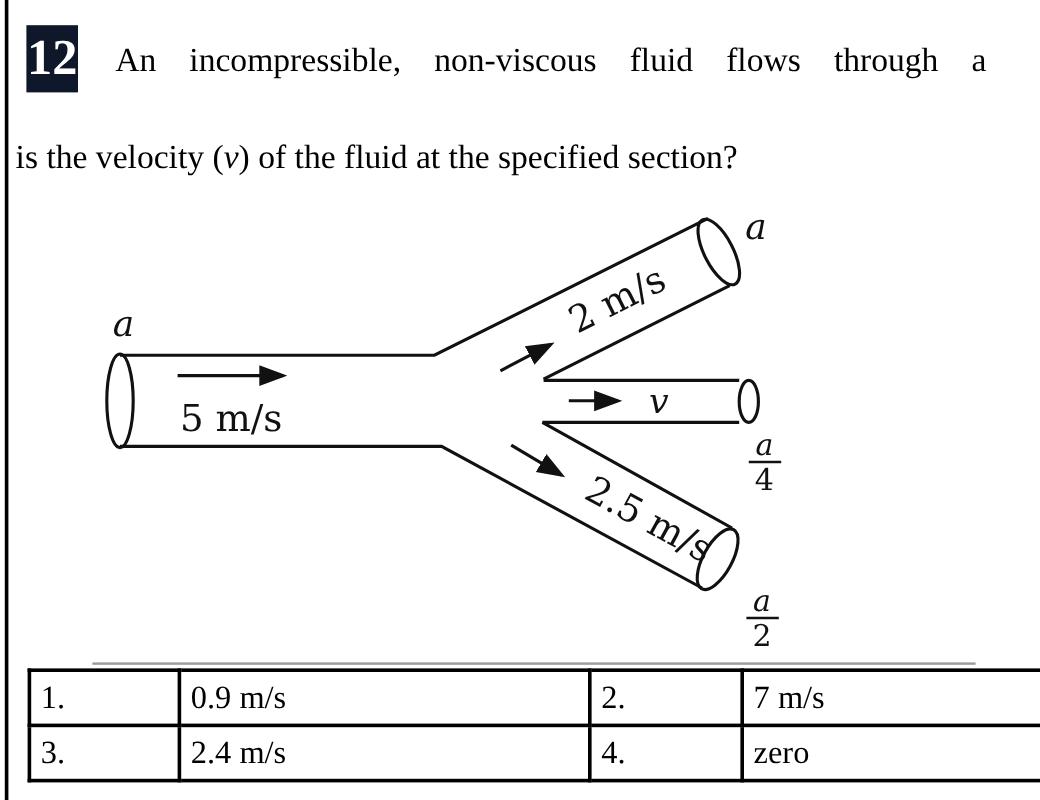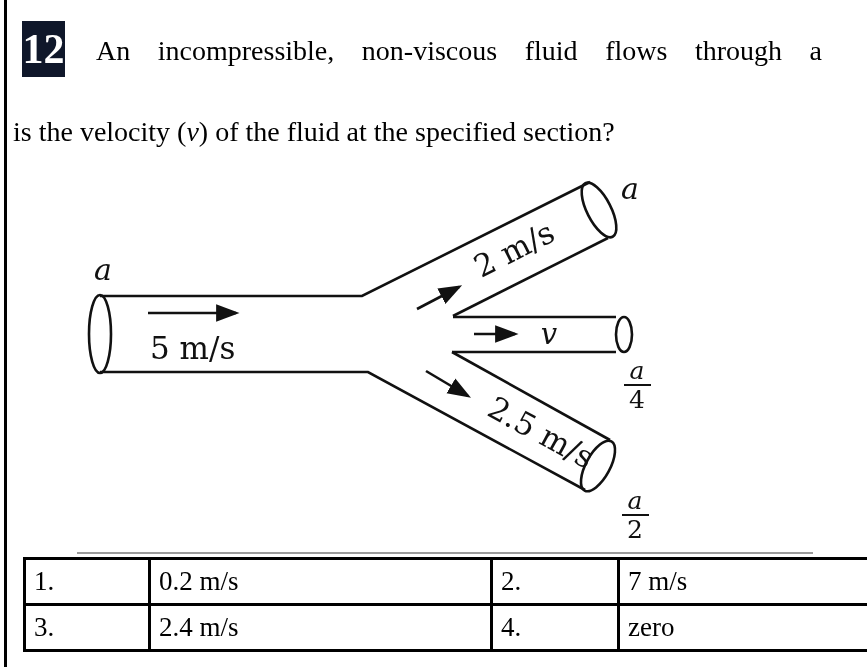--- a/index.html
+++ b/index.html
@@ -85,21 +85,21 @@
     <line class="fracbar" x1="622" y1="355" x2="649" y2="355"></line>
     <text x="635" y="378" font-size="25" text-anchor="middle">2</text>
   </svg>
 
   <div class="pre-table-line"></div>
 
   <table class="options">
     <tbody>
         <tr>
       <td class="c-num1">1.</td>
-      <td class="c-val1">0.2 m/s</td>
+      <td class="c-val1">0.9 m/s</td>
       <td class="c-num2">2.</td>
       <td class="c-val2">7 m/s</td>
     </tr>
     <tr>
       <td class="c-num1">3.</td>
       <td class="c-val1">2.4 m/s</td>
       <td class="c-num2">4.</td>
       <td class="c-val2">zero</td>
     </tr>
   </tbody>

